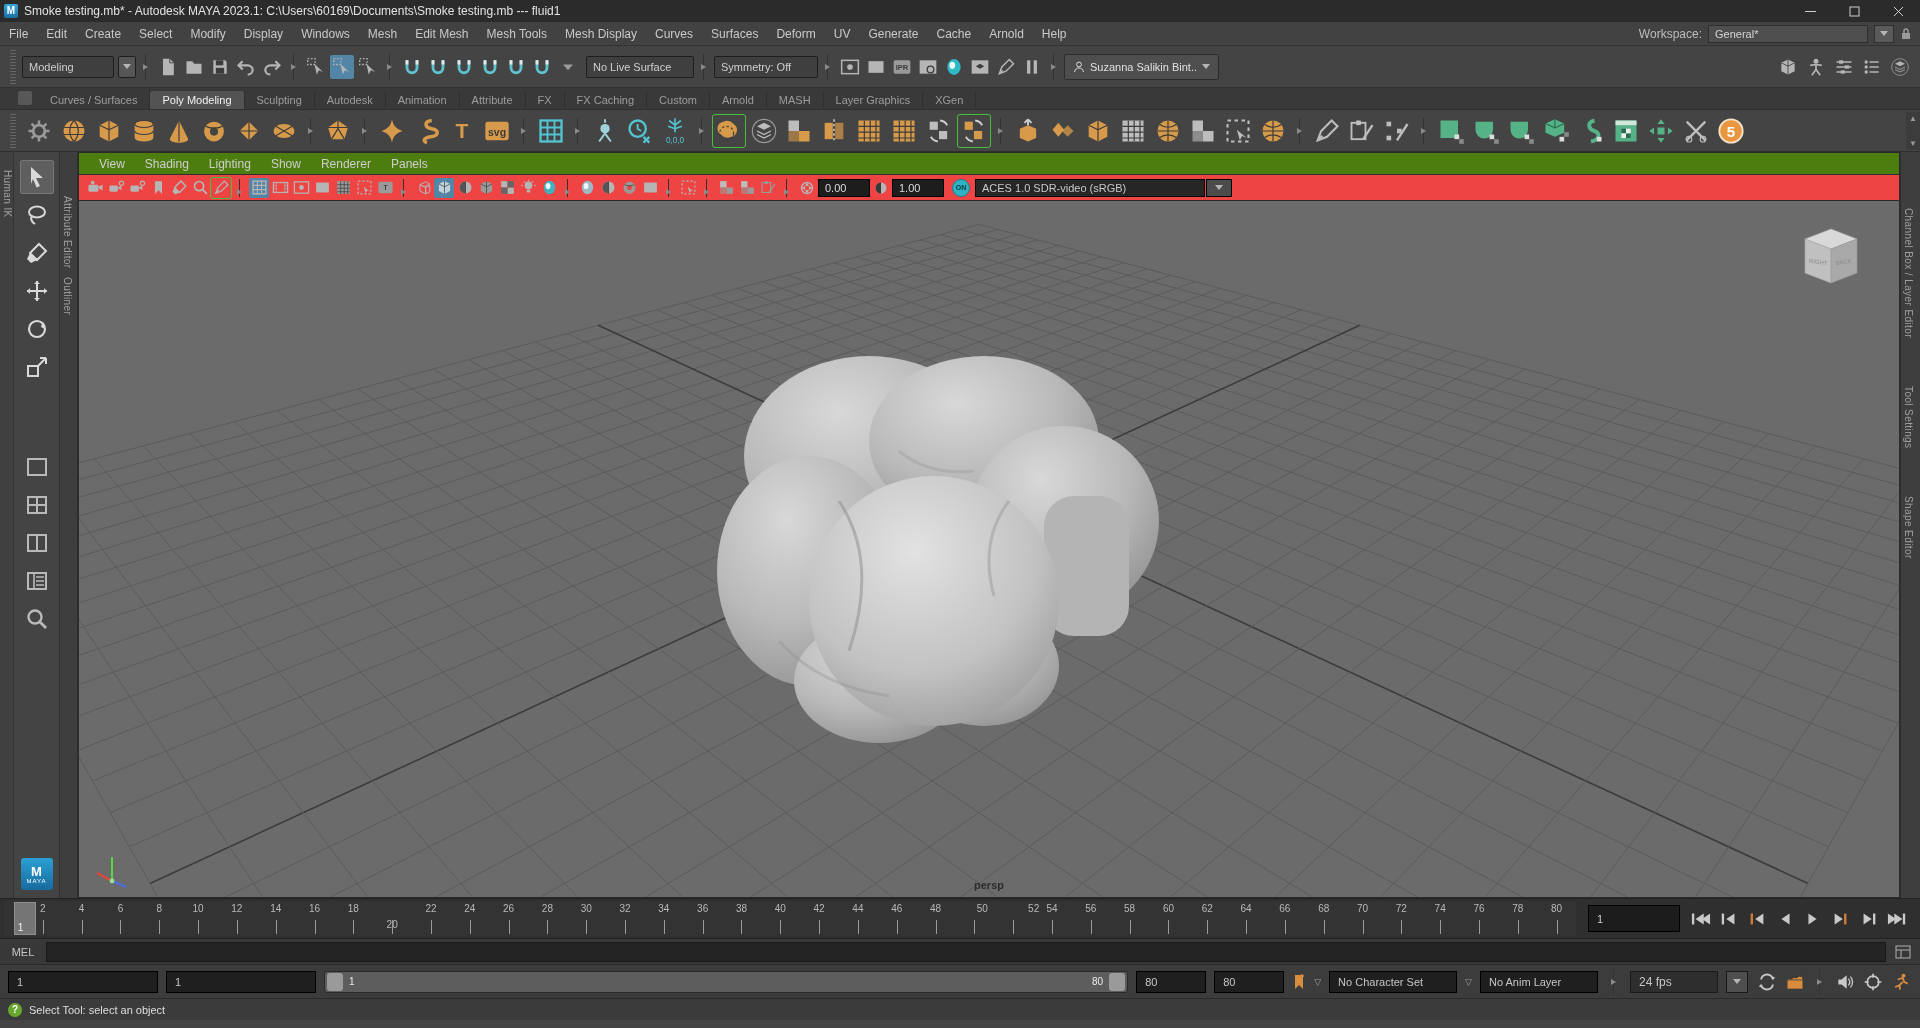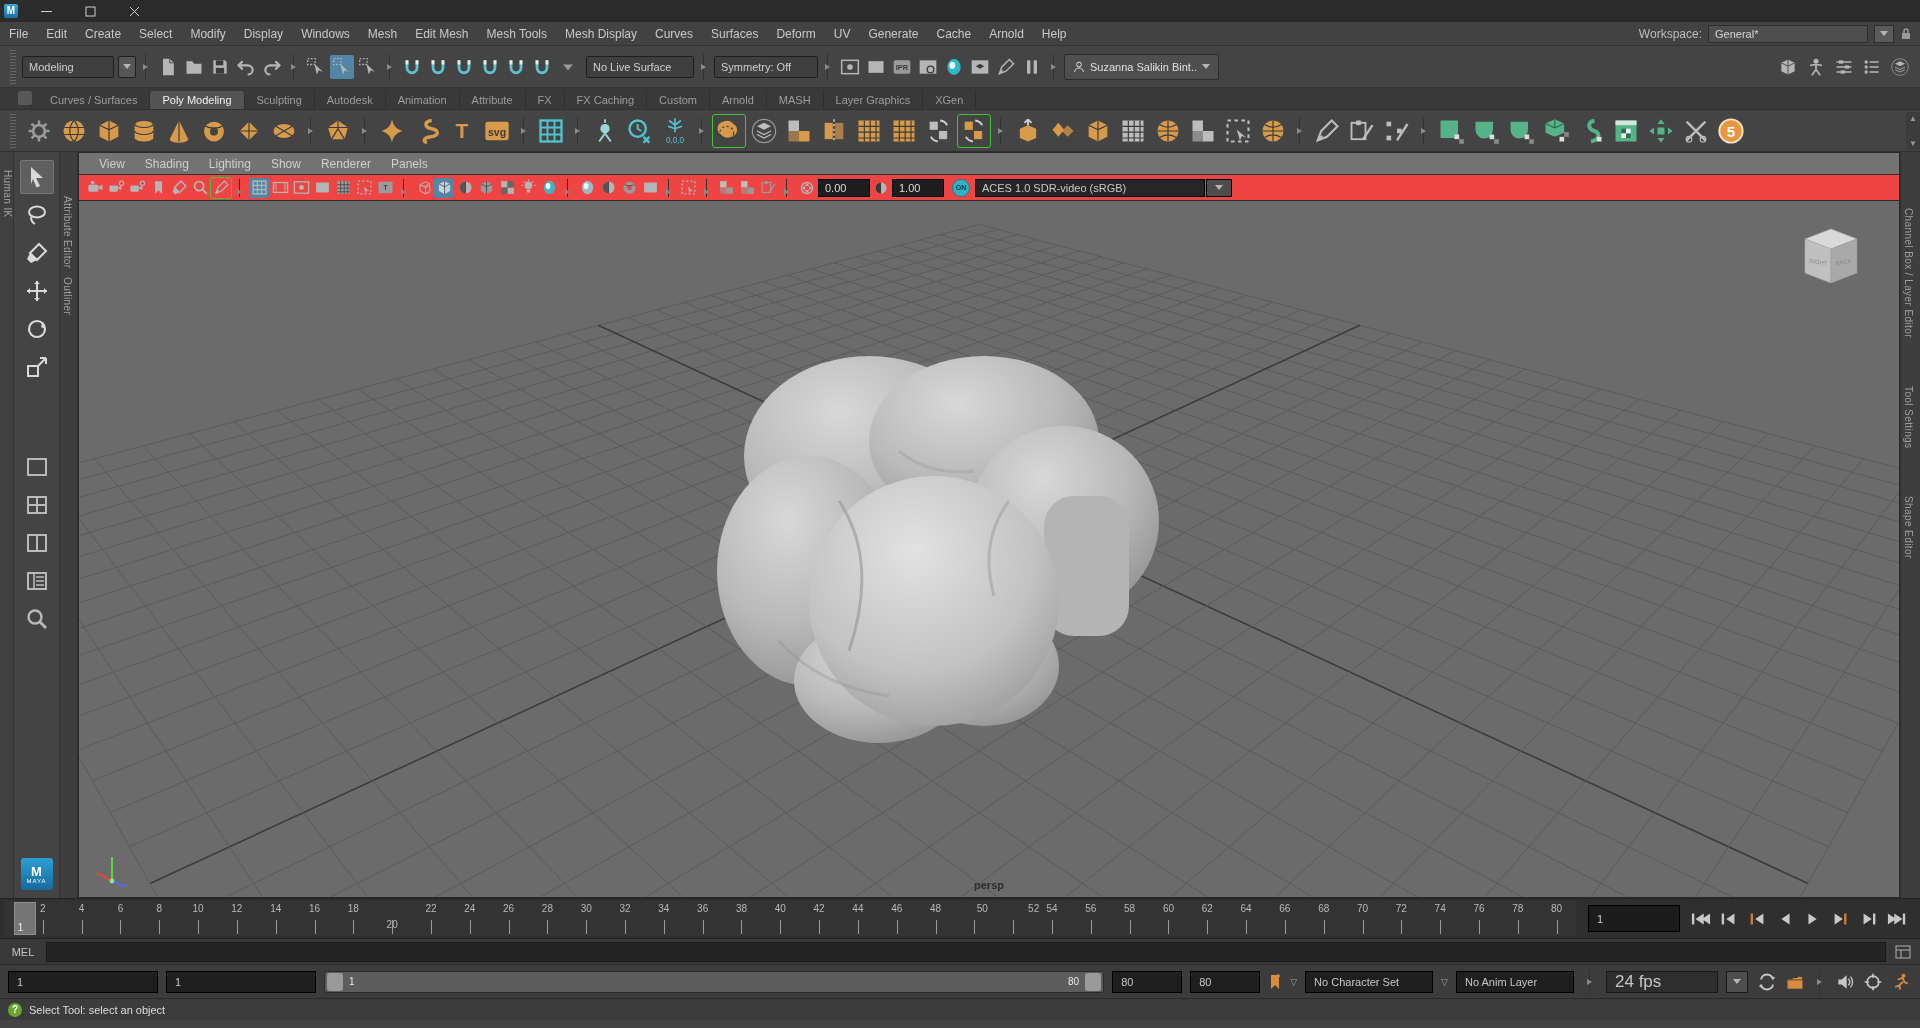--- a/index.html
+++ b/index.html
@@ -65,21 +65,21 @@
   #maya-badge .m { font-size:13px; font-weight:bold; line-height:13px; }
   #maya-badge .t { font-size:6px; letter-spacing:1px; }
   #lefttabs { width:18px; background:#3e3e3e; border-right:1px solid #2e2e2e; }
   #lefttabs .vtab:first-child { margin-top:40px; }
   #righttabs { width:20px; background:#3e3e3e; border-left:1px solid #2e2e2e; }
   #righttabs .vtab:first-child { margin-top:52px; }
   #righttabs .vtab { margin-top:40px; }
 
   
   #vp-panel { flex:1; display:flex; flex-direction:column; border:1px solid #2b2b2b; }
-  #vp-menus { height:22px; background:#737373; display:flex; align-items:center; font-size:12px; color:#cfcfcf; padding-left:10px; border-bottom:1px solid #2f2f2f; }
+  #vp-menus { height:22px; background:#4d7c0f; display:flex; align-items:center; font-size:12px; color:#cfcfcf; padding-left:10px; border-bottom:1px solid #2f2f2f; }
   #vp-menus .menu-item { padding:0 10px; }
   #vp-toolbar { height:26px; background:#ef4444; display:flex; align-items:center; padding-left:6px; gap:1px; border-bottom:1px solid #2a2a2a; }
   #vp-toolbar .icn { width:20px; height:20px; }
   #vp-toolbar .icn svg { width:17px; height:17px; }
   #vp-toolbar .vsep { height:18px; }
   .numfield { width:52px; height:18px; background:#1d1d1d; border:1px solid #000; color:#dcdcdc; font-size:11px; padding:0 6px; display:flex; align-items:center; margin:0 3px; }
   #on-btn { width:18px; height:18px; border-radius:50%; background:#2fb3c4; color:#083a40; font-size:7px; font-weight:bold; display:flex; align-items:center; justify-content:center; border:1px solid #1a7f8d; margin:0 4px; }
   #aces-box { width:230px; height:18px; background:#262626; border:1px solid #000; color:#c9c9c9; font-size:11px; display:flex; align-items:center; padding:0 6px; }
   #aces-arrow { width:26px; height:18px; background:#4c4c4c; border:1px solid #000; display:flex; align-items:center; justify-content:center; }
 
@@ -110,35 +110,36 @@
   
   #range-row { height:34px; background:#3c3c3c; display:flex; align-items:center; gap:8px; padding:0 8px; border-top:1px solid #2a2a2a; }
   .rfield { height:22px; background:#1f1f1f; border:1px solid #000; color:#c6c6c6; font-size:11px; display:flex; align-items:center; padding:0 8px; }
   #f-anim-start,#f-play-start { width:150px; }
   #f-play-end,#f-anim-end { width:70px; }
   #range-slider { flex:1; height:22px; background:#5d5d5d; border:1px solid #2a2a2a; border-radius:3px; position:relative; display:flex; align-items:center; }
   .rhandle { width:16px; height:18px; background:#9a9a9a; border-radius:3px; margin:0 2px; }
   #range-slider .lab { color:#eaeaea; font-size:10px; margin:0 4px; }
   #range-slider .lab.end { margin-left:auto; }
   .ddtri { color:#9f9f9f; font-size:9px; }
-  #fps-box { width:112px; height:22px; background:#2e2e2e; border:1px solid #1a1a1a; color:#c6c6c6; font-size:17px; display:flex; align-items:center; padding:0 8px; }
+  #fps-box { width:88px; height:22px; background:#2e2e2e; border:1px solid #1a1a1a; color:#c6c6c6; font-size:12px; display:flex; align-items:center; padding:0 8px; }
   #fps-arrow { width:22px; height:22px; background:#4e4e4e; border:1px solid #1a1a1a; display:flex; align-items:center; justify-content:center; }
   #range-row .icn { width:22px; height:22px; }
 
   
   #help-row { height:22px; background:#3b3b3b; display:flex; align-items:center; gap:7px; padding:0 8px; border-top:1px solid #2a2a2a; }
   #help-icon { width:14px; height:14px; border-radius:50%; background:#69a82f; color:#fff; font-size:10px; font-weight:bold; display:flex; align-items:center; justify-content:center; }
   #help-text { color:#dedede; font-size:11px; }
   .arr { border-left:4px solid transparent; border-right:4px solid transparent; border-top:5px solid #b5b5b5; }
 </style>
 </head>
 <body>
 
 <div id="titlebar">
   <div class="appicon">M</div>
+  <div class="title">Smoke testing.mb* - Autodesk MAYA 2023.1: C:\Users\60169\Documents\Smoke testing.mb   ---   fluid1</div>
   <div class="winbtn">
       <svg viewBox="0 0 11 11">
         <path d="M0 5.5h11" stroke="#cfcfcf"></path>
       </svg>
     </div>
   <div class="winbtn">
       <svg viewBox="0 0 11 11">
         <rect x="1" y="1" width="9" height="9" fill="none" stroke="#cfcfcf"></rect>
       </svg>
     </div>

